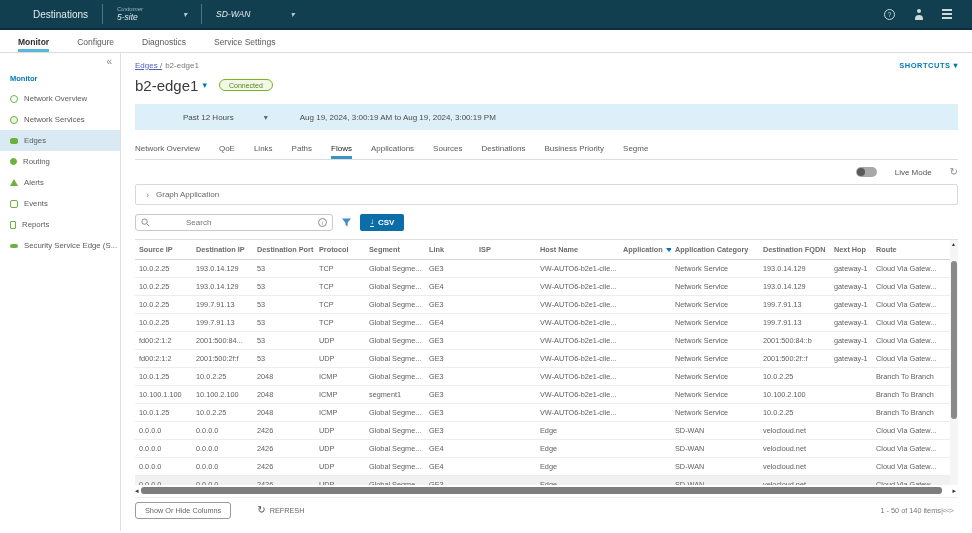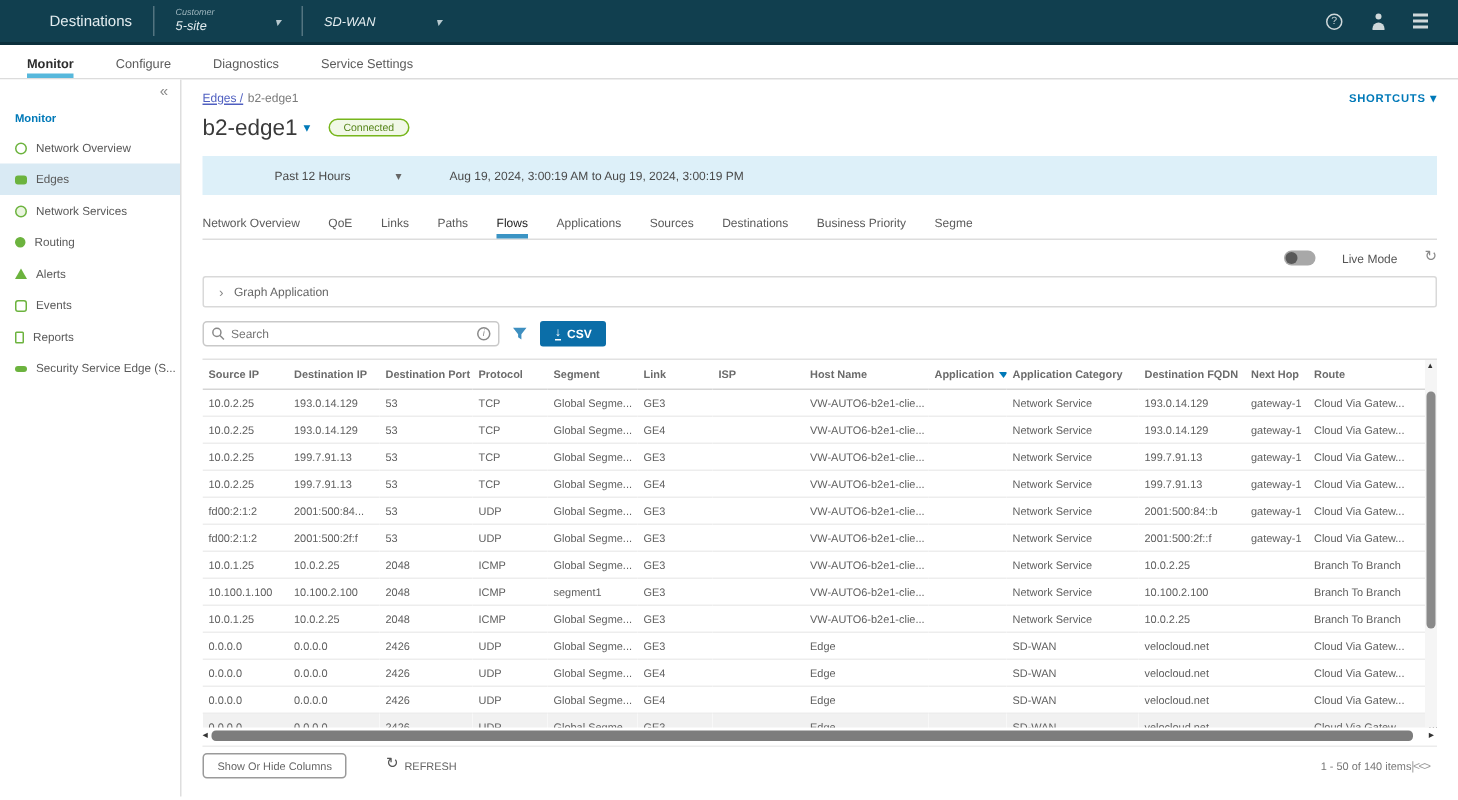--- a/index.html
+++ b/index.html
@@ -85,21 +85,21 @@
   .refresh-circle { font-size: 10px; color: #8a8a8a; line-height: 1; }
 
   .graphbox { border: 1px solid #d9d9d9; border-radius: 2px; height: 21px; display: flex;
     align-items: center; gap: 7px; padding-left: 10px; font-size: 8px; color: #666; }
   .chev { color: #888; font-size: 9px; }
 
   .searchrow { display: flex; align-items: center; gap: 8px; margin-top: 9px; }
   .searchbox { width: 198px; height: 17px; border: 1px solid #c9c9c9; border-radius: 3px;
     display: flex; align-items: center; gap: 4px; padding: 0 5px; background: #fff; }
   .searchbox input { flex: 1; border: none; outline: none; font-size: 8px; color: #444; min-width: 0;
-    font-family: "Liberation Sans", sans-serif; }
+    font-family: "Liberation Sans", sans-serif; margin-left: 32px; }
   .info-icon { width: 9px; height: 9px; border: 1px solid #8a8a8a; border-radius: 50%; color: #8a8a8a;
     font-size: 6px; display: flex; align-items: center; justify-content: center; font-style: italic; }
   .csv-btn { height: 17px; background: #0b6ea8; color: #fff; font-size: 8px; font-weight: bold;
     border: none; border-radius: 2px; padding: 0 10px; display: flex; align-items: center; gap: 4px; }
   .dl-glyph { font-size: 8px; border-bottom: 1px solid #fff; line-height: 1; padding-bottom: .5px; }
 
   
   .tablewrap { position: relative; margin-top: 8px; height: 246px; overflow: hidden;
     border-top: 1px solid #e2e2e2; }
   table { border-collapse: collapse; table-layout: fixed; width: 825px; }
@@ -173,27 +173,27 @@
   <div class="sidebar" data-name="sidebar">
     <div class="collapse-row">
       <span class="collapse-glyph" data-name="collapse-sidebar-icon">«</span>
     </div>
     <div class="side-section" data-name="sidebar-section-label">Monitor</div>
     <div data-name="sidebar-items" id="side-items">
         <div class="side-item" data-name="sidebar-item-network-overview">
           <span class="icon" data-name="network-overview-icon"></span>
           <span data-name="sidebar-item-label">Network Overview</span>
         </div>
+        <div class="side-item" data-name="sidebar-item-network-services">
+          <span class="icon" data-name="network-services-icon"></span>
+          <span data-name="sidebar-item-label">Network Services</span>
+        </div>
         <div class="side-item selected" data-name="sidebar-item-edges">
           <span class="icon" data-name="edges-icon"></span>
           <span data-name="sidebar-item-label">Edges</span>
-        </div>
-        <div class="side-item" data-name="sidebar-item-network-services">
-          <span class="icon" data-name="network-services-icon"></span>
-          <span data-name="sidebar-item-label">Network Services</span>
         </div>
         <div class="side-item" data-name="sidebar-item-routing">
           <span class="icon" data-name="routing-icon"></span>
           <span data-name="sidebar-item-label">Routing</span>
         </div>
         <div class="side-item" data-name="sidebar-item-alerts">
           <span class="icon" data-name="alerts-icon"></span>
           <span data-name="sidebar-item-label">Alerts</span>
         </div>
         <div class="side-item" data-name="sidebar-item-events">

